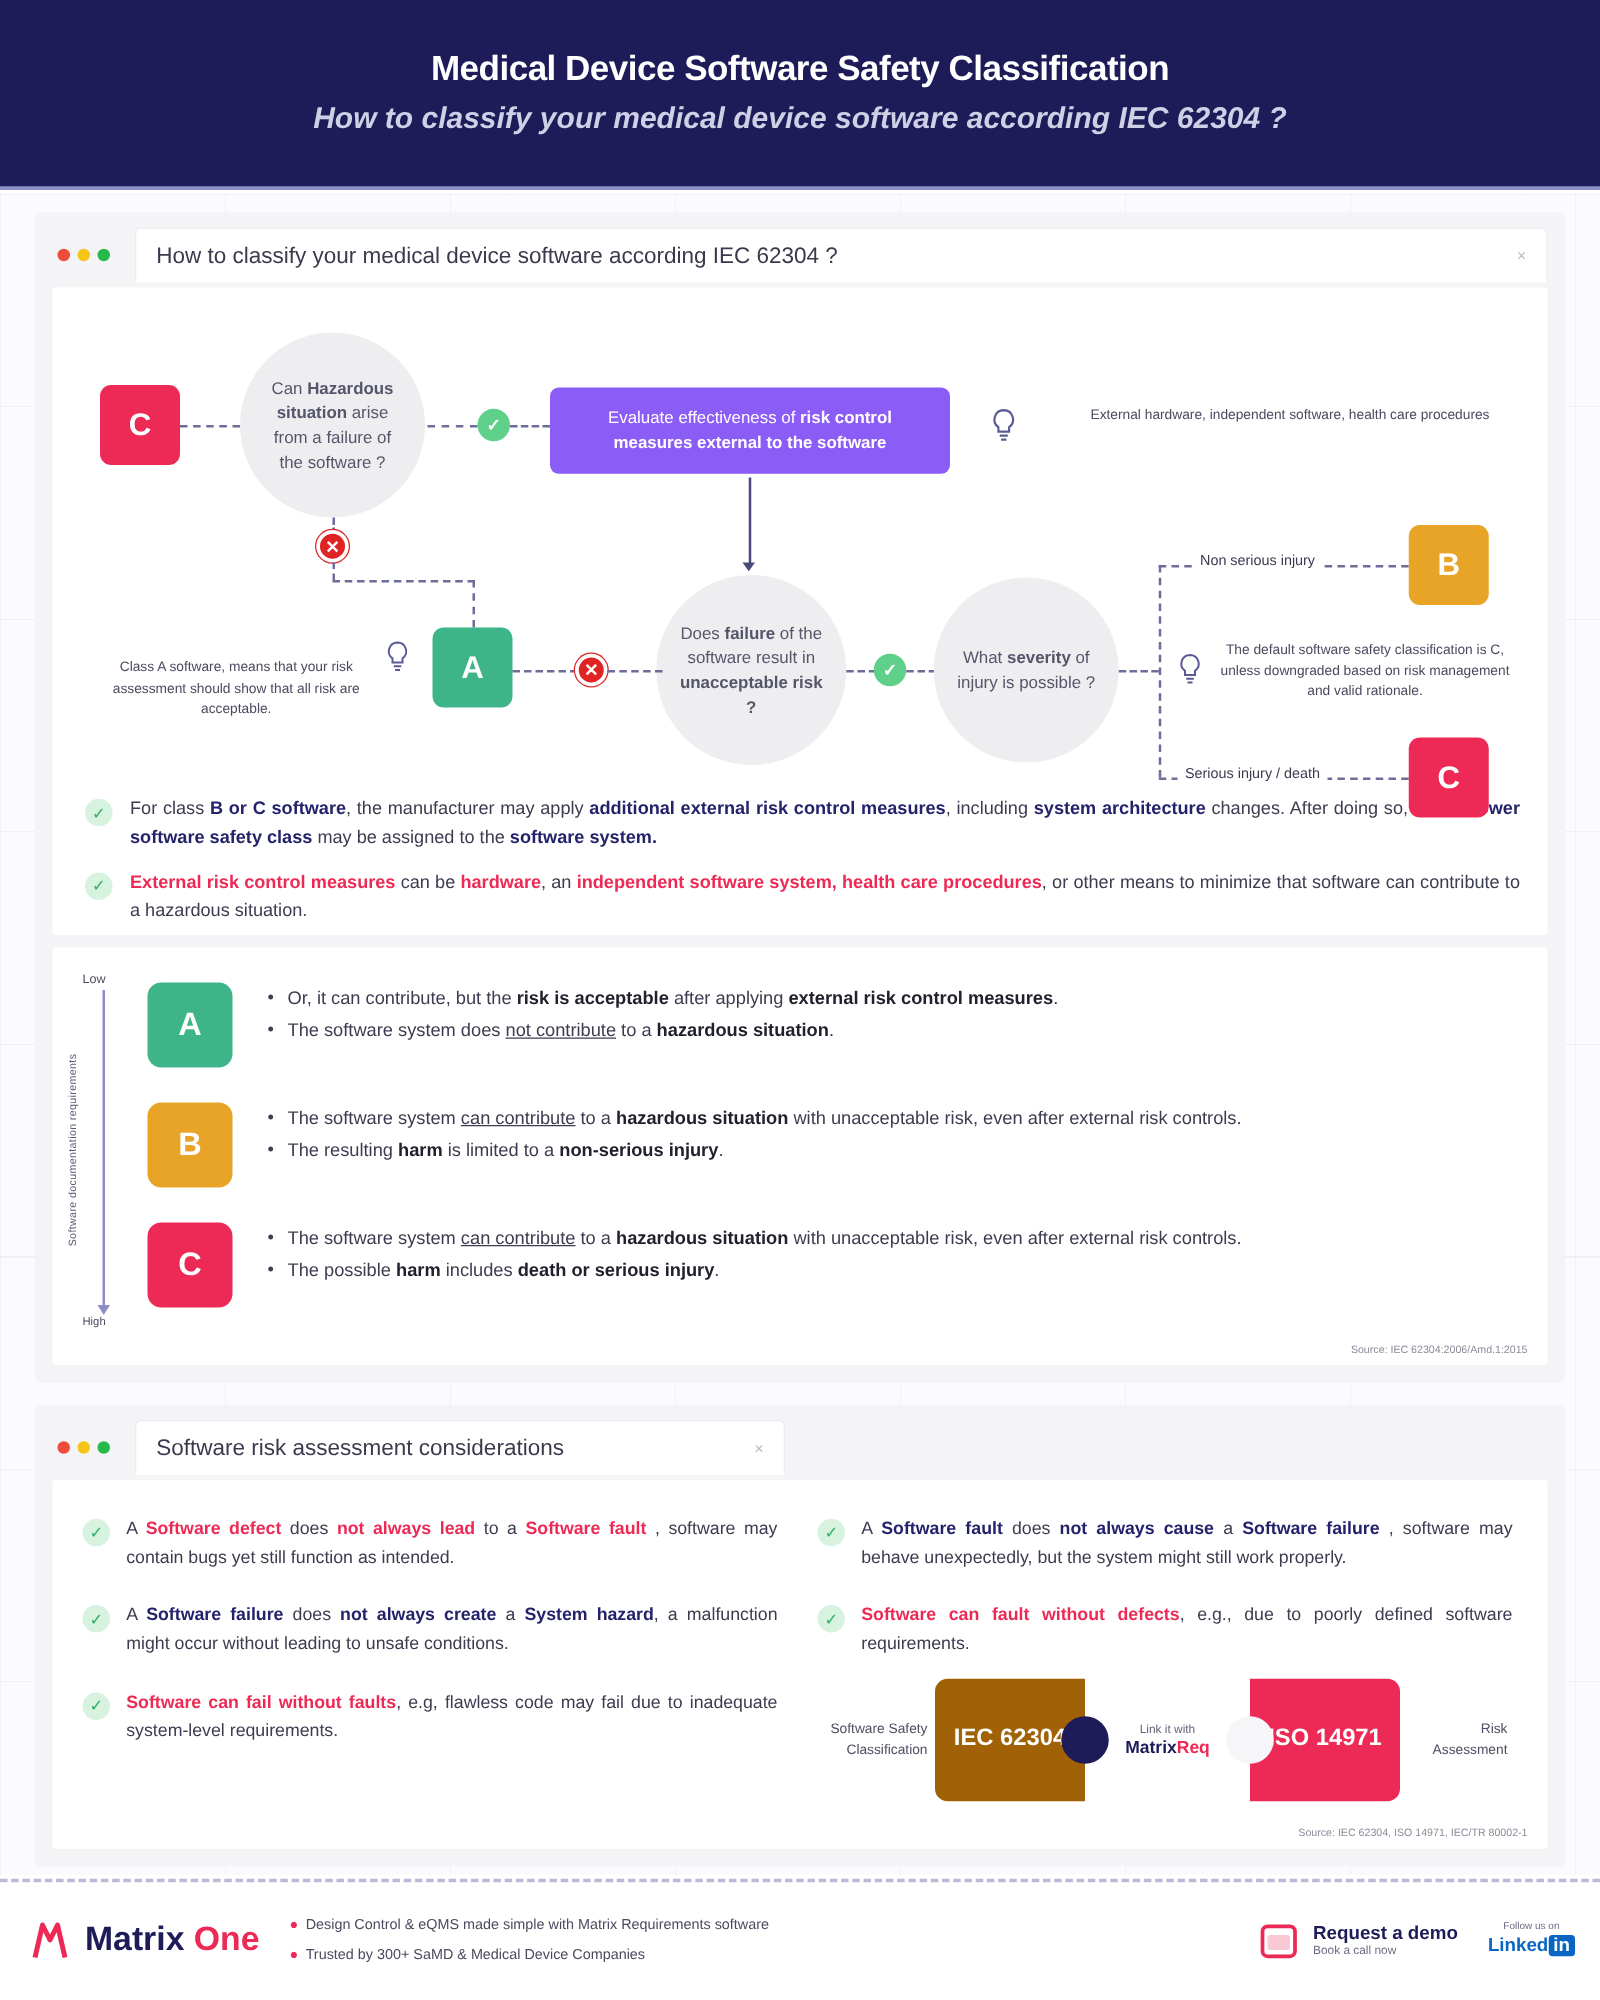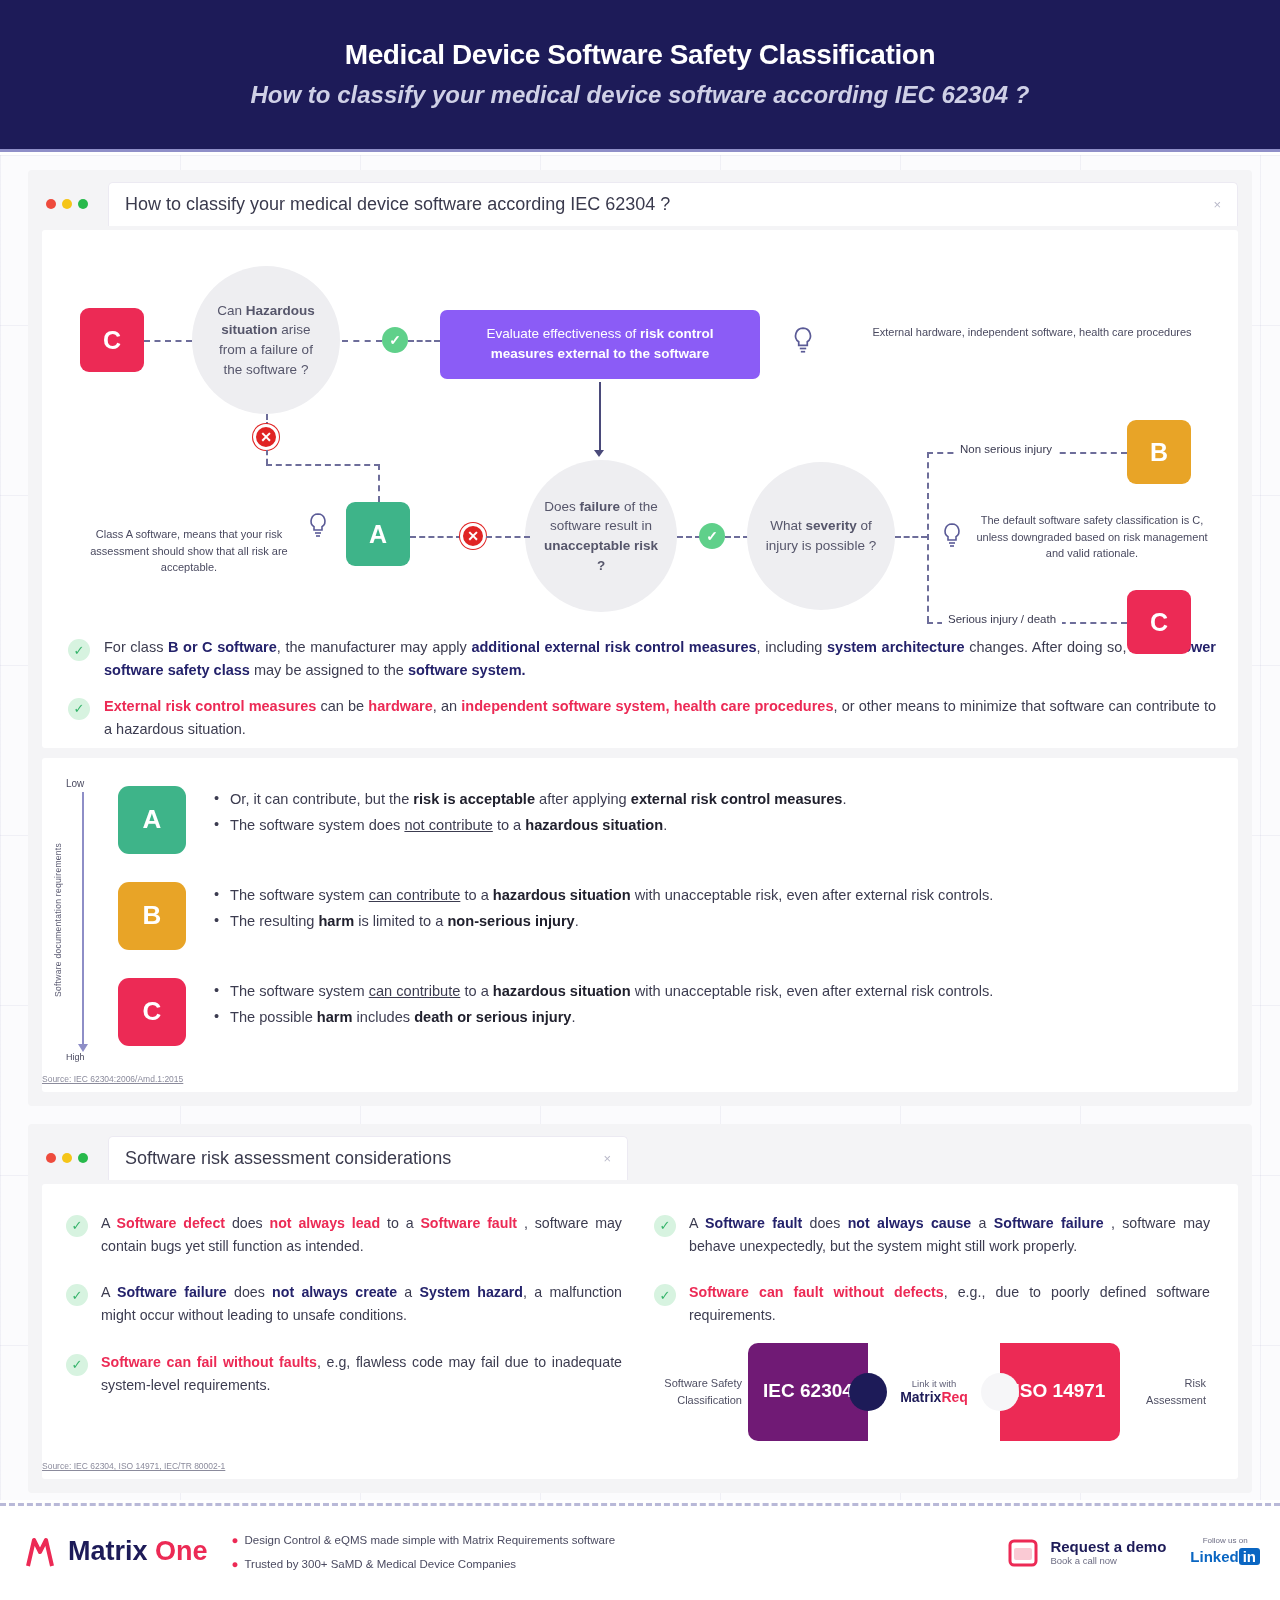--- a/index.html
+++ b/index.html
@@ -105,35 +105,35 @@
   .axis .vlabel{ position:absolute; top:50%; left:6px; transform:translate(-50%,-50%) rotate(-90deg);
                  white-space:nowrap; font-size:8.5px; color:#5b5b72; letter-spacing:.3px;}
   .rows{ flex:1; }
   .crow{ display:flex; gap:26px; align-items:flex-start; padding:10px 0 18px; }
   .ctile{ width:68px;height:68px;border-radius:11px;color:#fff;font-size:26px;font-weight:bold;
           display:flex;align-items:center;justify-content:center;flex:0 0 auto;}
   .clist{ list-style:none; padding-top:2px;}
   .clist li{ position:relative; padding-left:18px; font-size:14.6px; line-height:1.55;
              color:#3c3c50; margin-bottom:3px; text-align:justify;}
   .clist li:before{ content:"•"; position:absolute; left:2px; top:-1px; color:#3c3c50;}
-  .srcline{ font-size:8.5px; color:#8b8b9c; padding:0 16px 8px 0;text-decoration:underline; }
+  .srcline{ text-align:right; font-size:8.5px; color:#8b8b9c; padding:0 16px 8px 0; }
 
   
   .twocol{ display:flex; padding:16px 10px 6px; }
   .col{ flex:1; }
   .crow2{ display:flex; gap:13px; align-items:flex-start; padding:12px 18px 12px 14px;}
   .crow2 .ptext{ font-size:14.2px; line-height:1.6;}
 
   
   .puzzle{ display:flex; align-items:center; justify-content:center; gap:6px; padding:4px 10px 14px;}
   .puzlabel{ font-size:11px; color:#4f4f63; text-align:right; line-height:1.5; width:80px;}
   .piece{ position:relative; width:120px;height:98px;color:#fff;display:flex;
           align-items:center;justify-content:center;text-align:center;
           font-size:19px;font-weight:bold;line-height:1.2;}
-  .piece.left{ background:#701a75; border-radius:10px 0 0 10px;}
+  .piece.left{ background:#a16207; border-radius:10px 0 0 10px;}
   .piece.right{ background:#ec2a55; border-radius:0 10px 10px 0;}
   .piece.left:after{ content:""; position:absolute; right:-19px; top:50%; transform:translateY(-50%);
                      width:38px;height:38px;border-radius:50%;background:#1d1b58;}
   .piece.right:before{ content:""; position:absolute; left:-19px; top:50%; transform:translateY(-50%);
                      width:38px;height:38px;border-radius:50%;background:#f6f6f8;}
   .puzmid{ width:120px; text-align:center; z-index:3; }
   .puzmid .t1{ font-size:9.5px; color:#63637a; }
   .puzmid .t2{ font-size:14px; font-weight:bold; color:#1d1b58; }
   .puzmid .t2 em{ font-style:normal; color:#ec2a55;}
 

